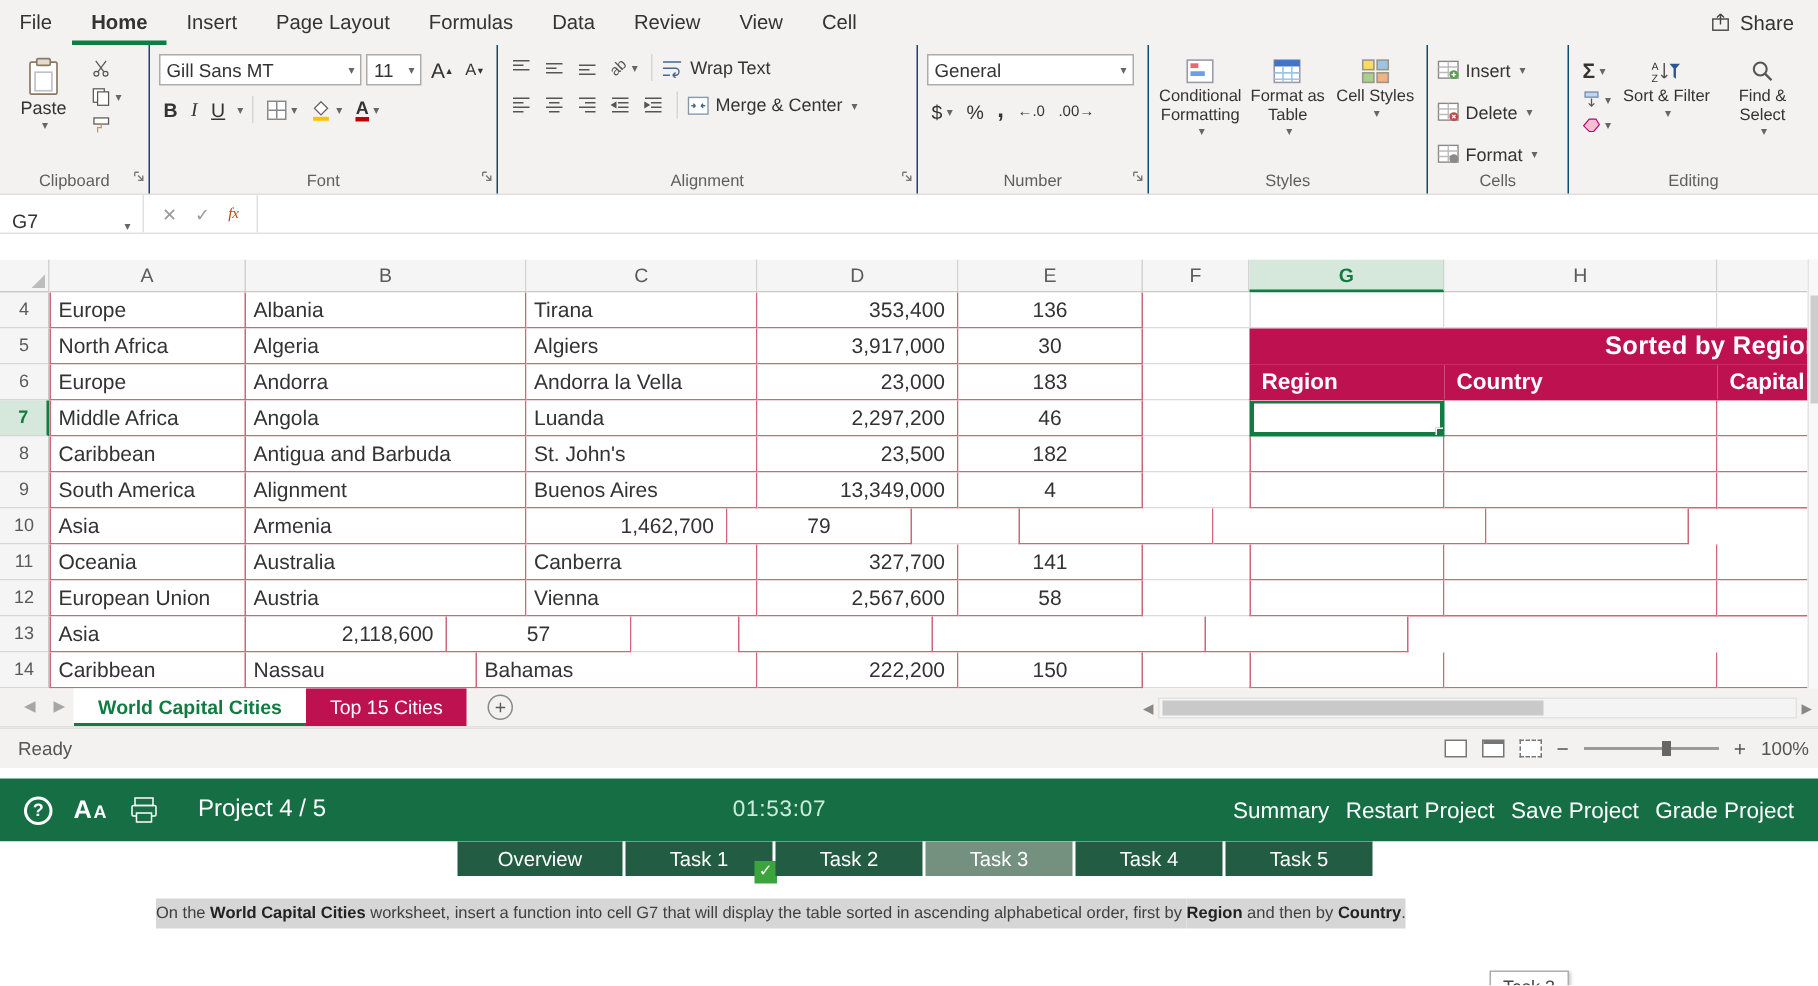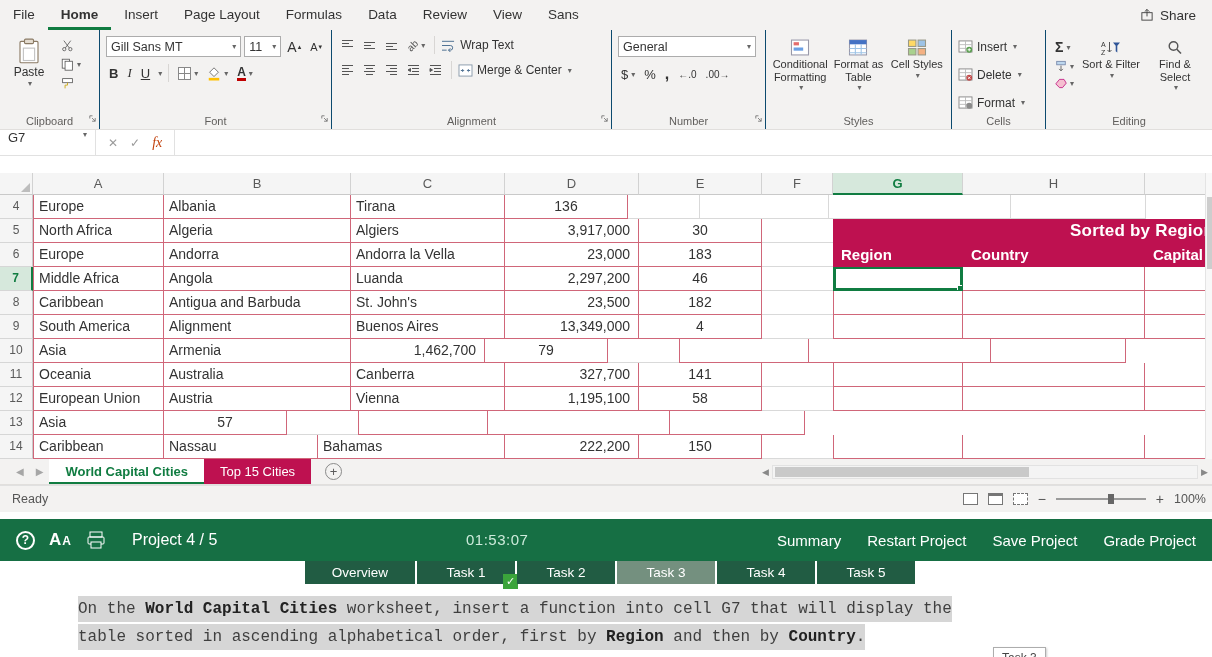--- a/index.html
+++ b/index.html
@@ -44,25 +44,25 @@
           text-align:center; color:#333; padding-top:3px; }
   .vlbl { line-height:1.15; margin-top:2px; }
   .cellsg { gap:2px; }
   .hbtn { display:flex; align-items:center; gap:4px; font-size:12px; height:21px; }
   .edit { gap:4px; }
   .ecol { display:flex; flex-direction:column; gap:3px; padding-top:2px; }
   .sigma { font-size:14px; font-weight:700; }
 
   
   .fbar { height:26px; background:#fff; border-bottom:1px solid #E1E1E1; display:flex; align-items:center; }
-  .namebox { width:96px; height:100%; border-right:1px solid #E1E1E1; display:flex; align-items:flex-start;
+  .namebox { width:96px; height:100%; border-right:1px solid #E1E1E1; display:flex; align-items:flex-end;
              justify-content:space-between; padding:0 8px; font-size:13px; }
   .fbtns { display:flex; align-items:center; gap:12px; padding:0 12px; border-right:1px solid #E1E1E1; height:100%; }
   .fgray { color:#9B9B9B; font-size:12px; }
-  .fx { font-style:italic; font-family:"Liberation Serif",serif; font-size:14px; color:#c2410c; }
+  .fx { font-style:italic; font-family:"Liberation Serif",serif; font-size:10px; color:#c2410c; }
   .finput { flex:1; height:100%; }
   .gapstrip { height:17px; background:#fff; }
 
   
   :root { --green:#107C41; --selhdr:#D6E8DC; --crimson:#BE1150; --tblred:#D06679;
           --gridline:#D9D9D9; --hdrbg:#F5F5F5; --trainer:#166F44; --hlgray:#D6D6D6; }
   .gridwrap { width:1205px; height:286px; overflow:hidden; background:#fff; }
   .hdrrow, .grow { display:flex; width:1451px; }
   .colhdr { height:22px; line-height:21px; text-align:center; font-size:13px; color:#5A5A5A;
             background:var(--hdrbg); border-right:1px solid #D2D2D2; border-bottom:1px solid #C9C9C9; }
@@ -126,55 +126,55 @@
   .whitegap { height:7px; background:#fff; }
   .trainerbar { height:42px; background:var(--trainer); display:flex; align-items:center; color:#fff; padding:0 16px; }
   .hicon { width:19px; height:19px; border:2px solid #fff; border-radius:50%; font-size:12px; font-weight:700;
            display:flex; align-items:center; justify-content:center; margin-right:14px; }
   .aa { font-weight:700; font-size:17px; margin-right:14px; letter-spacing:1px; }
   .aa small { font-size:12px; }
   .printy { margin-right:18px; display:flex; }
   .proj { font-size:16px; margin-left:8px; white-space:nowrap; }
   .timerwrap { flex:1; text-align:center; }
   .timer { font-size:15px; color:#CDEBDB; letter-spacing:.5px; }
-  .tactions { display:flex; gap:26px; font-size:15px; white-space:nowrap; }
+  .tactions { display:flex; gap:11px; font-size:15px; white-space:nowrap; }
   .taction { cursor:default; }
   .taskrow { height:23px; background:#fff; position:relative; }
   .tasktabs { position:absolute; left:305px; top:0; display:flex; gap:2px; height:23px; }
   .ttab { min-width:98px; padding:0 10px; background:#215C43; color:#fff; font-size:13.5px;
           display:flex; align-items:center; justify-content:center; position:relative; }
   .ttab:first-child { min-width:110px; }
   .ttab.active { background:#74907F; }
   .tbadge { position:absolute; right:-3px; bottom:-5px; width:15px; height:15px; background:#3BA43B;
             color:#fff; font-size:11px; line-height:15px; text-align:center; }
 
   
   .instrarea { height:73px; background:#fff; position:relative; }
-  .instr { margin:11px 0 0 78px; width:930px; font-size:16px; line-height:28px; color:#3F3F3F;font-family:Liberation Mono, monospace; }
+  .instr { margin:11px 0 0 104px; width:930px; font-size:11px; line-height:28px; color:#3F3F3F; }
   .hl { background:var(--hlgray); padding:4px 0; }
   .hl.b { font-weight:700; color:#222; }
   .tooltip { position:absolute; left:993px; top:52px; background:#fff; border:1px solid #ADADAD;
              box-shadow:1px 1px 2px rgba(0,0,0,.2); font-size:12px; color:#444; padding:3px 8px; }
 </style>
 </head>
 <body>
 
 <div class="app">
 
   <div class="menubar">
     <div class="menu-tabs">
         <div class="mtab">File</div>
         <div class="mtab active">Home</div>
         <div class="mtab">Insert</div>
         <div class="mtab">Page Layout</div>
         <div class="mtab">Formulas</div>
         <div class="mtab">Data</div>
         <div class="mtab">Review</div>
         <div class="mtab">View</div>
-        <div class="mtab">Sans</div>
+        <div class="mtab">Cell</div>
       </div>
     <div class="share-btn">
       <svg width="14" height="14" viewBox="0 0 15 15">
           <rect x="2" y="5" width="11" height="8" fill="none" stroke="#444"></rect>
           <path d="M7.5 9V1.5m0 0L5 4m2.5-2.5L10 4" stroke="#444" fill="none"></path>
         </svg>
       <span>Share</span>
     </div>
   </div>
 
@@ -494,20 +494,21 @@
         <div class="colhdr cG sel">G</div>
         <div class="colhdr cH">H</div>
         <div class="colhdr cI">I</div>
       </div>
     <div>
         <div class="grow">
           <div class="cell cRH rowhdr">4</div>
           <div class="cell cA tred tredL">Europe</div>
           <div class="cell cB tred">Albania</div>
           <div class="cell cC tred">Tirana</div>
+          <div class="cell cD tred num">353,400</div>
           <div class="cell cE tred ctr">136</div>
           <div class="cell cF gap"></div>
           <div class="cell cG grayL"></div>
           <div class="cell cH"></div>
           <div class="cell cI"></div>
         </div>
         <div class="grow">
           <div class="cell cRH rowhdr">5</div>
           <div class="cell cA tred tredL">North Africa</div>
           <div class="cell cB tred">Algeria</div>
@@ -586,30 +587,31 @@
           <div class="cell cF gap"></div>
           <div class="cell cG tred tredL"></div>
           <div class="cell cH tred"></div>
           <div class="cell cI tred"></div>
         </div>
         <div class="grow">
           <div class="cell cRH rowhdr">12</div>
           <div class="cell cA tred tredL">European Union</div>
           <div class="cell cB tred">Austria</div>
           <div class="cell cC tred">Vienna</div>
-          <div class="cell cD tred num">1,195,100</div>
+          <div class="cell cD tred num">2,567,600</div>
           <div class="cell cE tred ctr">58</div>
           <div class="cell cF gap"></div>
           <div class="cell cG tred tredL"></div>
           <div class="cell cH tred"></div>
           <div class="cell cI tred"></div>
         </div>
         <div class="grow">
           <div class="cell cRH rowhdr">13</div>
           <div class="cell cA tred tredL">Asia</div>
+          <div class="cell cD tred num">2,118,600</div>
           <div class="cell cE tred ctr">57</div>
           <div class="cell cF gap"></div>
           <div class="cell cG tred tredL"></div>
           <div class="cell cH tred"></div>
           <div class="cell cI tred"></div>
         </div>
         <div class="grow">
           <div class="cell cRH rowhdr">14</div>
           <div class="cell cA tred tredL">Caribbean</div>
           <div class="cell cC tred">Nassau</div>

